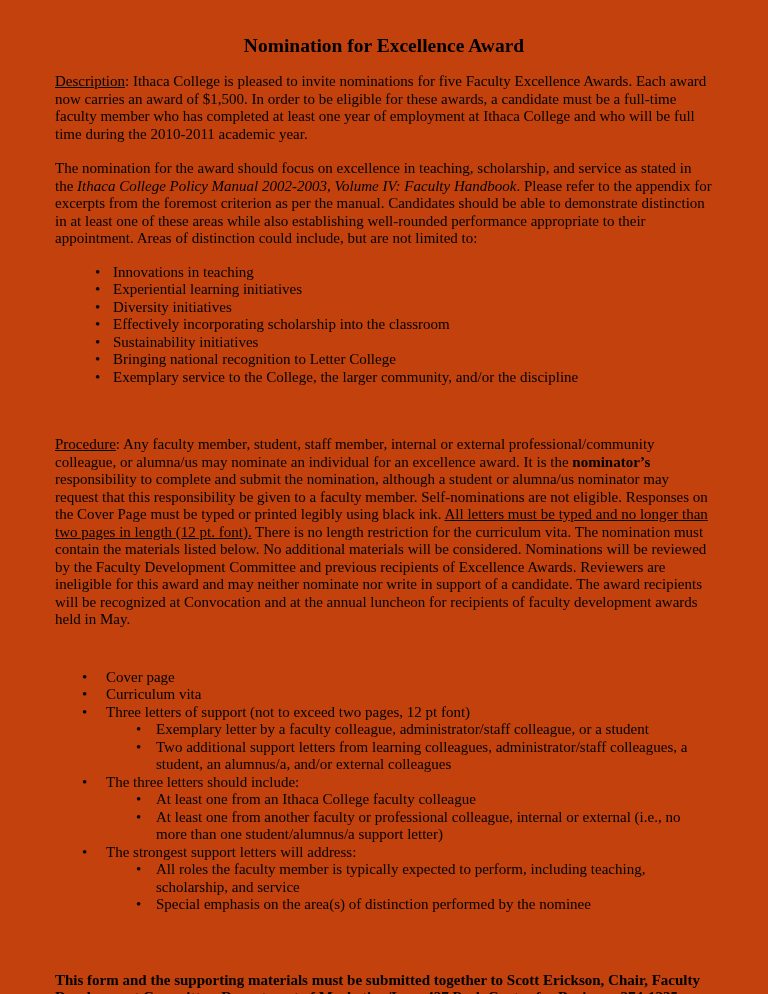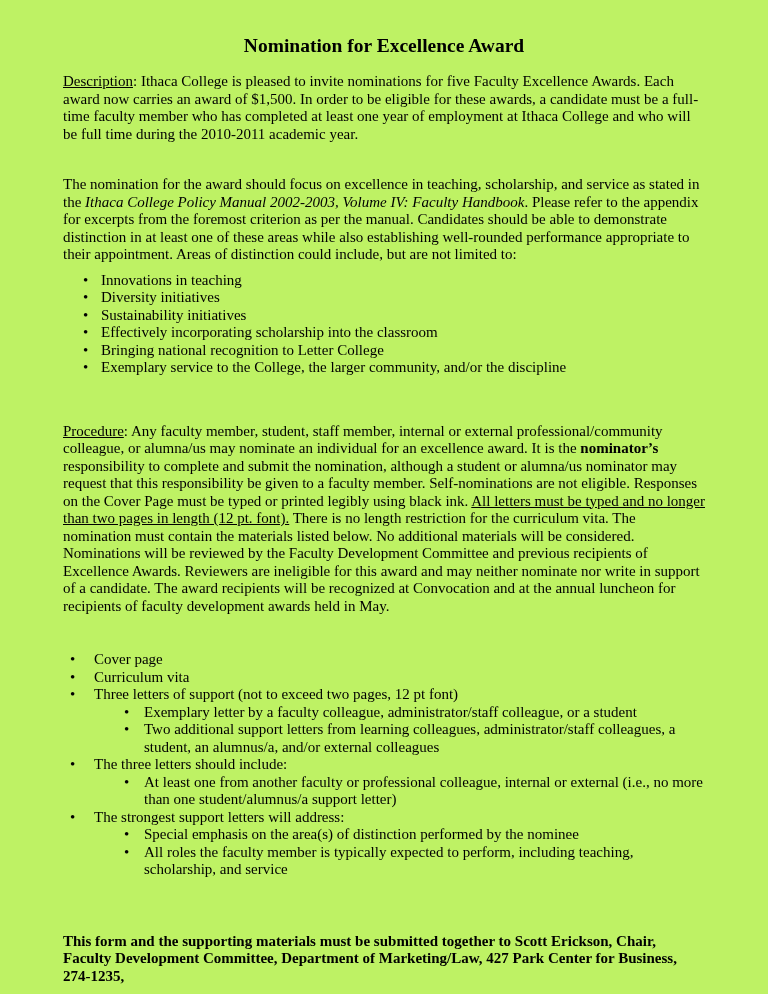--- a/index.html
+++ b/index.html
@@ -4,45 +4,45 @@
 <style>
   html, body {
     margin: 0;
     padding: 0;
     background: #ffffff;
   }
   .page {
     width: 768px;
     height: 994px;
     box-sizing: border-box;
-    background: #bef264;
+    background: #c2410c;
     padding: 34px 55px 30px 55px;
     font-family: "Liberation Serif", serif;
     font-size: 15px;
     line-height: 17.5px;
     color: #000000;
     overflow: hidden;
   }
   .doc-title {
     font-size: 19.5px;
     font-weight: bold;
     text-align: center;
     margin: 0 0 15px 0;
     line-height: 24px;
   }
-  p { margin: 8px; font-family: Liberation Serif, serif; }
+  p { margin: 0; font-family: Liberation Serif, serif; }
   .sp  { height: 17px; }
   .sp-md { height: 24px; }
   .sp-lg { height: 42px; }
   .u { text-decoration: underline; }
   .i { font-style: italic; }
   .b { font-weight: bold; }
   ul {
     list-style: none;
-    margin: 4px;
+    margin: 16px;
     padding: 0;
   }
   
   .dlist li {
     position: relative;
     padding-left: 42px;
   }
   .dlist li::before {
     content: "\2022";
     position: absolute;
@@ -76,46 +76,48 @@
   <h1 class="doc-title">Nomination for Excellence Award</h1>
 
   <p><span class="u">Description</span><span>:  Ithaca College is pleased to invite nominations for five Faculty Excellence Awards.  Each award now carries an award of $1,500.  In order to be eligible for these awards, a candidate must be a full-time faculty member who has completed at least one year of employment at Ithaca College and who will be full time during the 2010-2011 academic year.</span></p>
 
   <div class="sp"></div>
 
   <p><span>The nomination for the award should focus on excellence in teaching, scholarship, and service as stated in the </span><span class="i">Ithaca College Policy Manual 2002-2003, Volume IV: Faculty Handbook</span><span>.  Please refer to the appendix for excerpts from the foremost criterion as per the manual.  Candidates should be able to demonstrate distinction in at least one of these areas while also establishing well-rounded performance appropriate to their appointment.  Areas of distinction could include, but are not limited to:</span></p>
 
   <ul class="dlist">
     <li>Innovations in teaching</li>
+    <li>Experiential learning initiatives</li>
     <li>Diversity initiatives</li>
+    <li>Effectively incorporating scholarship into the classroom</li>
     <li>Sustainability initiatives</li>
-    <li>Effectively incorporating scholarship into the classroom</li>
     <li>Bringing national recognition to Letter College</li>
     <li>Exemplary service to the College, the larger community, and/or the discipline</li>
   </ul>
 
   <div class="sp"></div>
 
 
   <div class="sp"></div>
 
   <p><span class="u">Procedure</span><span>:  Any faculty member, student, staff member, internal or external professional/community colleague, or alumna/us may nominate an individual for an excellence award.  It is the </span><span class="b">nominator’s</span><span> responsibility to complete and submit the nomination, although a student or alumna/us nominator may request that this responsibility be given to a faculty member.  Self-nominations are not eligible.  Responses on the Cover Page must be typed or printed legibly using black ink.  </span><span class="u">All letters must be typed and no longer than two pages in length (12 pt. font).</span><span>  There is no length restriction for the curriculum vita.  The nomination must contain the materials listed below.  No additional materials will be considered.  Nominations will be reviewed by the Faculty Development Committee and previous recipients of Excellence Awards.  Reviewers are ineligible for this award and may neither nominate nor write in support of a candidate. The award recipients will be recognized at Convocation and at the annual luncheon for recipients of faculty development awards held in May.</span></p>
 
   <div class="sp-md"></div>
 
   <ul class="mlist">
     <li class="lv1">Cover page</li>
     <li class="lv1">Curriculum vita</li>
     <li class="lv1">Three letters of support (not to exceed two pages, 12 pt font)</li>
     <li class="lv2">Exemplary letter by a faculty colleague, administrator/staff colleague, or a student</li>
     <li class="lv2">Two additional support letters from learning colleagues, administrator/staff colleagues, a student, an alumnus/a, and/or external colleagues</li>
     <li class="lv1">The three letters should include:</li>
+    <li class="lv2">At least one from an Ithaca College faculty colleague</li>
     <li class="lv2">At least one from another faculty or professional colleague, internal or external (i.e., no more than one student/alumnus/a support letter)</li>
     <li class="lv1">The strongest support letters will address:</li>
+    <li class="lv2">All roles the faculty member is typically expected to perform, including teaching, scholarship, and service</li>
     <li class="lv2">Special emphasis on the area(s) of distinction performed by the nominee</li>
-    <li class="lv2">All roles the faculty member is typically expected to perform, including teaching, scholarship, and service</li>
   </ul>
 
   <div class="sp-lg"></div>
 
   <p class="b"><span>This form and the supporting materials must be submitted together to Scott Erickson, Chair, Faculty Development Committee, Department of Marketing/Law, 427 Park Center for Business, 274-1235, </span></p>
 
 </div>
 
 </body></html>

